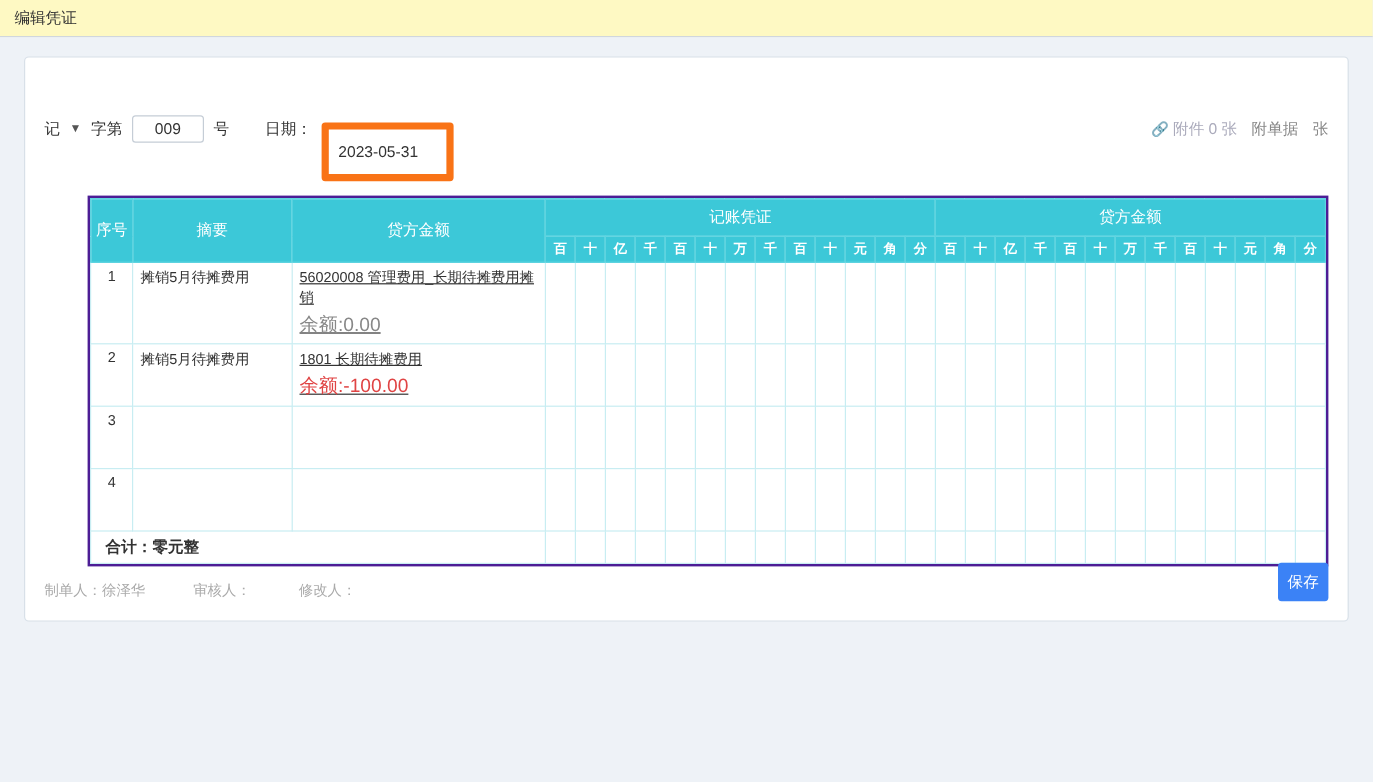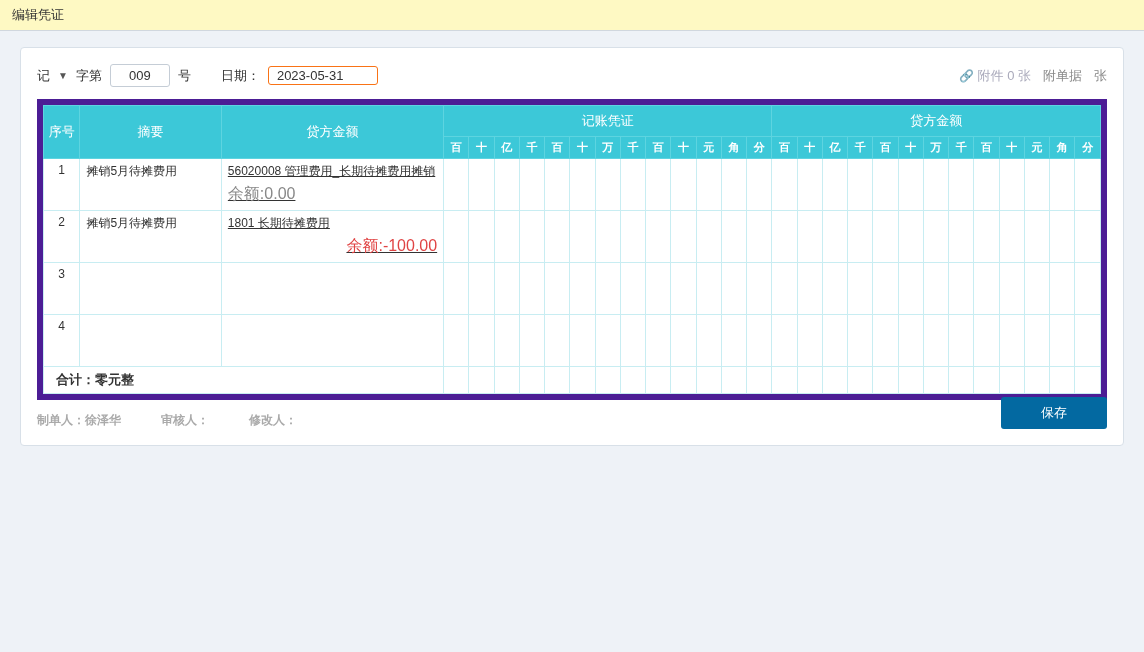--- a/index.html
+++ b/index.html
@@ -62,47 +62,49 @@
     .zi-di-input {
       border: 1px solid #c5cdd6;
       border-radius: 3px;
       padding: 3px 8px;
       font-size: 13px;
       width: 60px;
       text-align: center;
       color: #333;
     }
     .date-input {
-      border: 1px solid #f97316;
+      border: 6px solid #f97316;
       border-radius: 3px;
-      padding: 1px 8px;
+      padding: 11px 8px;
       font-size: 13px;
       width: 110px;
       color: #333;
+      margin-top: 38px;
     }
     .attachment-area {
       margin-left: auto;
       display: flex;
       align-items: center;
       gap: 12px;
       color: #888;
       font-size: 13px;
     }
     .attachment-link {
       color: #aab;
       display: flex;
       align-items: center;
       gap: 3px;
     }
     .zhang-label {
       color: #888;
     }
     .table-wrapper {
       overflow-x: auto;
-      border: 6px solid #4c1d95;
+      border: 2px solid #4c1d95;
+      margin-left: 36px;
     }
     table {
       border-collapse: collapse;
       width: 100%;
       min-width: 980px;
     }
     .col-header-top th {
       background: #3cc8d8;
       color: #fff;
       text-align: center;
@@ -154,47 +156,45 @@
       font-size: 12px;
       text-decoration: underline;
     }
     .balance-text {
       font-size: 16px;
       color: #888;
       margin-top: 4px;
     }
     .balance-text.red {
       color: #e04444;
-      text-align: right;
     }
     .footer-row td {
       border: 1px solid #c8edf2;
       padding: 4px 12px;
       font-size: 13px;
       color: #333;
       font-weight: bold;
     }
     .info-bar {
       display: flex;
       align-items: center;
       gap: 40px;
       margin-top: 12px;
       color: #aaa;
       font-size: 12px;
-      font-weight: bold;
     }
     .save-btn {
       position: absolute;
       bottom: 16px;
       right: 16px;
-      background: #0369a1;
+      background: #3b82f6;
       color: #fff;
       border: none;
       border-radius: 3px;
-      padding: 7px 40px;
+      padding: 7px 8px;
       font-size: 13px;
       cursor: pointer;
     }
     .dropdown-arrow {
       display: inline-block;
       font-size: 10px;
       color: #555;
     }
   </style>
 </head>

